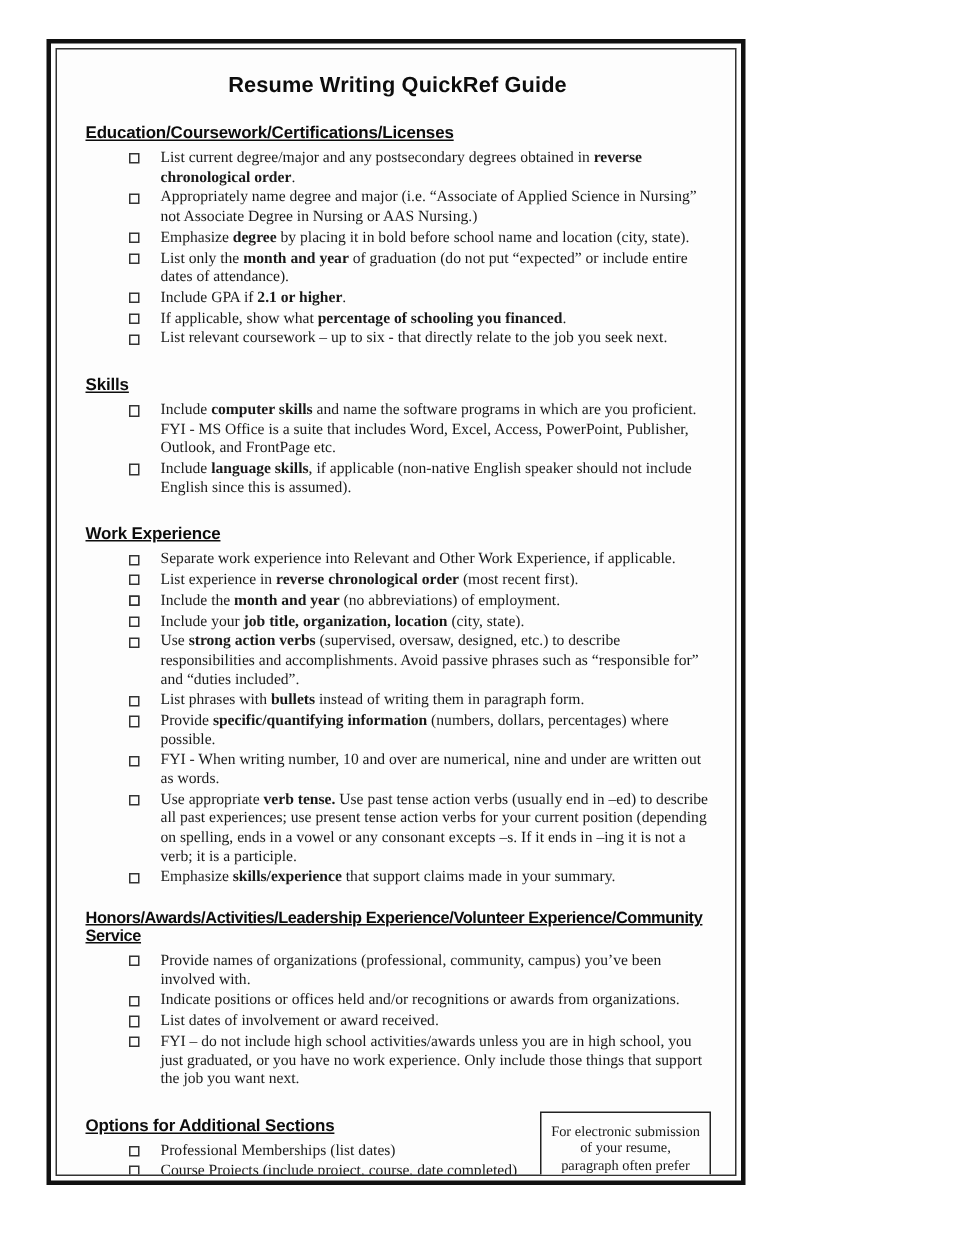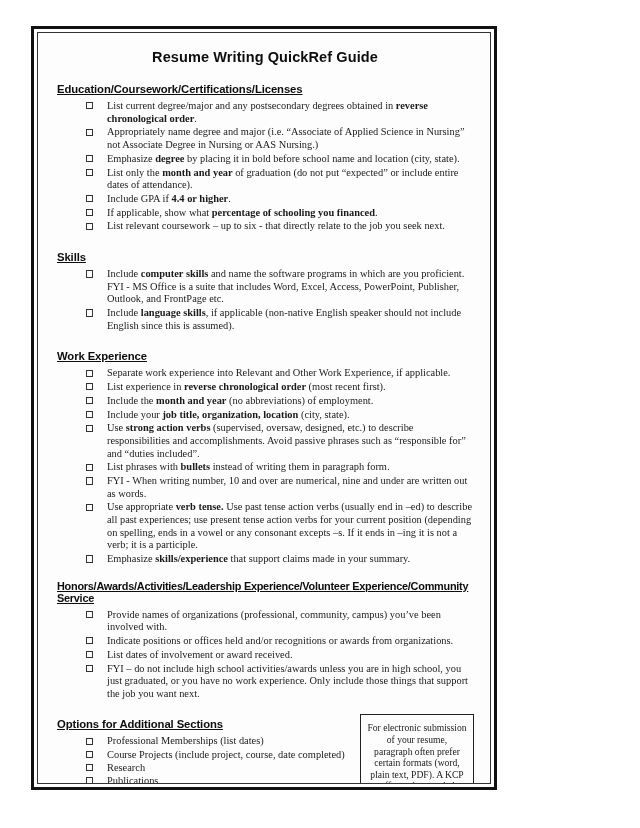--- a/index.html
+++ b/index.html
@@ -134,36 +134,37 @@
     <div id="page-body">
 
       <h1 class="doc-title">Resume Writing QuickRef Guide</h1>
 
       <div id="sections-root">
           <div class="section section-education"><div class="section-heading">Education/Coursework/Certifications/Licenses</div><ul class="checklist">
               <li><span class="box"></span><span>List current degree/major and any postsecondary degrees obtained in <b>reverse chronological order</b>.</span></li>
               <li><span class="box"></span><span>Appropriately name degree and major (i.e. “Associate of Applied Science in Nursing” not Associate Degree in Nursing or AAS Nursing.)</span></li>
               <li><span class="box"></span><span>Emphasize <b>degree</b> by placing it in bold before school name and location (city, state).</span></li>
               <li><span class="box"></span><span>List only the <b>month and year</b> of graduation (do not put “expected” or include entire dates of attendance).</span></li>
-              <li><span class="box"></span><span>Include GPA if <b>4.4 or higher</b>.</span></li>
+              <li><span class="box"></span><span>Include GPA if <b>2.1 or higher</b>.</span></li>
               <li><span class="box"></span><span>If applicable, show what <b>percentage of schooling you financed</b>.</span></li>
               <li><span class="box"></span><span>List relevant coursework – up to six - that directly relate to the job you seek next.</span></li>
             </ul></div>
           <div class="section section-skills"><div class="section-heading">Skills</div><ul class="checklist">
               <li><span class="box"></span><span>Include <b>computer skills</b> and name the software programs in which are you proficient. FYI - MS Office is a suite that includes Word, Excel, Access, PowerPoint, Publisher, Outlook, and FrontPage etc.</span></li>
               <li><span class="box"></span><span>Include <b>language skills</b>, if applicable (non-native English speaker should not include English since this is assumed).</span></li>
             </ul></div>
           <div class="section section-work-experience"><div class="section-heading">Work Experience</div><ul class="checklist">
               <li><span class="box"></span><span>Separate work experience into Relevant and Other Work Experience, if applicable.</span></li>
               <li><span class="box"></span><span>List experience in <b>reverse chronological order</b> (most recent first).</span></li>
               <li><span class="box"></span></li>
               <li><span class="box"></span><span>Include the <b>month and year</b> (no abbreviations) of employment.</span></li>
               <li><span class="box"></span><span>Include your <b>job title, organization, location</b> (city, state).</span></li>
               <li><span class="box"></span><span>Use <b>strong action verbs</b> (supervised, oversaw, designed, etc.) to describe responsibilities and accomplishments. Avoid passive phrases such as “responsible for” and “duties included”.</span></li>
               <li><span class="box"></span><span>List phrases with <b>bullets</b> instead of writing them in paragraph form.</span></li>
+              <li><span class="box"></span><span>Provide <b>specific/quantifying information</b> (numbers, dollars, percentages) where possible.</span></li>
               <li><span class="box"></span><span>FYI - When writing number, 10 and over are numerical, nine and under are written out as words.</span></li>
               <li><span class="box"></span><span>Use appropriate <b>verb tense.</b> Use past tense action verbs (usually end in –ed) to describe all past experiences; use present tense action verbs for your current position (depending on spelling, ends in a vowel or any consonant excepts –s.  If it ends in –ing it is not a verb; it is a participle.</span></li>
               <li><span class="box"></span><span>Emphasize <b>skills/experience</b> that support claims made in your summary.</span></li>
             </ul></div>
           <div class="section section-honors"><div class="section-heading wide">Honors/Awards/Activities/Leadership Experience/Volunteer Experience/Community Service</div><ul class="checklist">
               <li><span class="box"></span><span>Provide names of organizations (professional, community, campus) you’ve been involved with.</span></li>
               <li><span class="box"></span><span>Indicate positions or offices held and/or recognitions or awards from organizations.</span></li>
               <li><span class="box"></span><span>List dates of involvement or award received.</span></li>
               <li><span class="box"></span><span>FYI – do not include high school activities/awards unless you are in high school, you just graduated, or you have no work experience. Only include those things that support the job you want next.</span></li>
             </ul></div>

